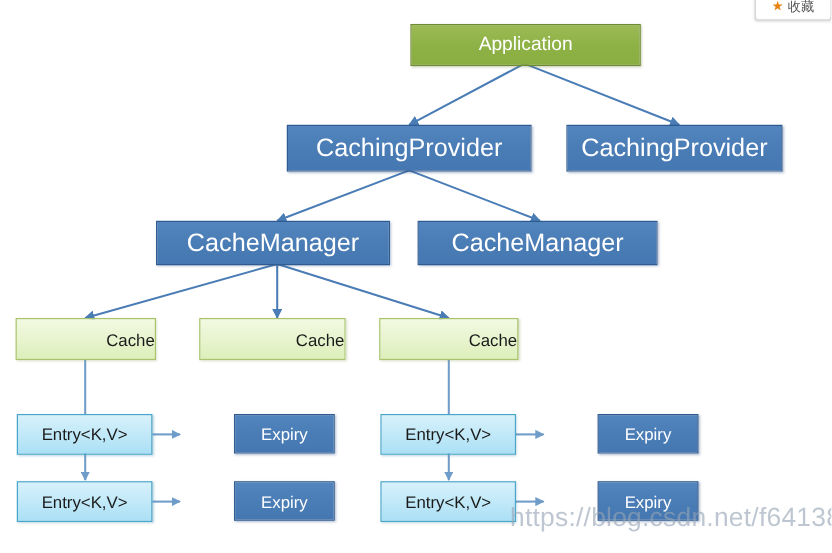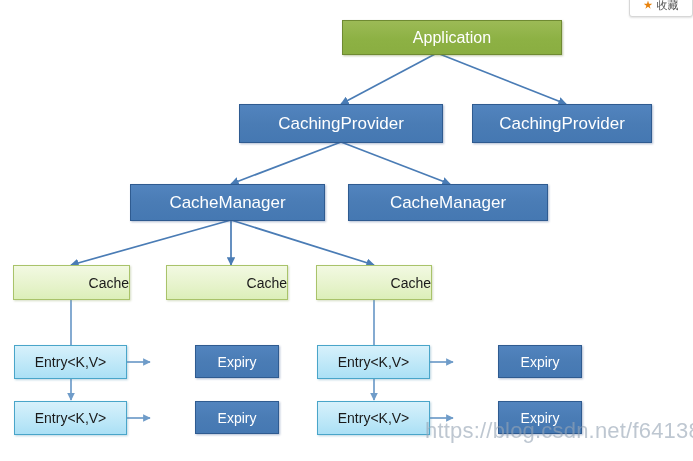--- a/index.html
+++ b/index.html
@@ -41,21 +41,21 @@
     border: 1px solid #6f8a32;
     color: #ffffff;
     font-size: 16px;
     box-shadow: 1px 1px 2px rgba(110,130,60,0.45);
   }
   
   .node.blue {
     background: linear-gradient(to bottom, #5284be 0%, #4a7cb5 50%, #4578b2 100%);
     border: 1px solid #2f5b90;
     color: #ffffff;
-    font-size: 17px;
+    font-size: 21px;
     box-shadow: 1px 1px 2px rgba(60,90,140,0.4);
   }
   .node.blue.small {
     font-size: 14px;
     margin-left: 44px;
   }
   
   .node.lightgreen {
     background: linear-gradient(to bottom, #f2f9e2 0%, #e6f3cb 60%, #dcefb9 100%);
     border: 1px solid #a9c36a;
@@ -154,21 +154,21 @@
 
       <path d="M 374 300 L 374 345"></path>
       <path d="M 374 372 L 374 400" marker-end="url(#arrowsm)"></path>
 
       <path d="M 430 362 L 453 362" marker-end="url(#arrowsm)"></path>
 
       <path d="M 430 418 L 453 418" marker-end="url(#arrowsm)"></path>
     </g>
   </svg>
 
-  <div class="node app" style="left:342px; top:20px; width:220px; height:35px;">
+  <div class="node app" style="left:342px; top:20px; width:192px; height:35px;">
     <span>Application</span>
   </div>
 
   <div class="node blue" style="left:239px; top:104px; width:204px; height:39px;">
     <span>CachingProvider</span>
   </div>
   <div class="node blue" style="left:472px; top:104px; width:180px; height:39px;">
     <span>CachingProvider</span>
   </div>
 

